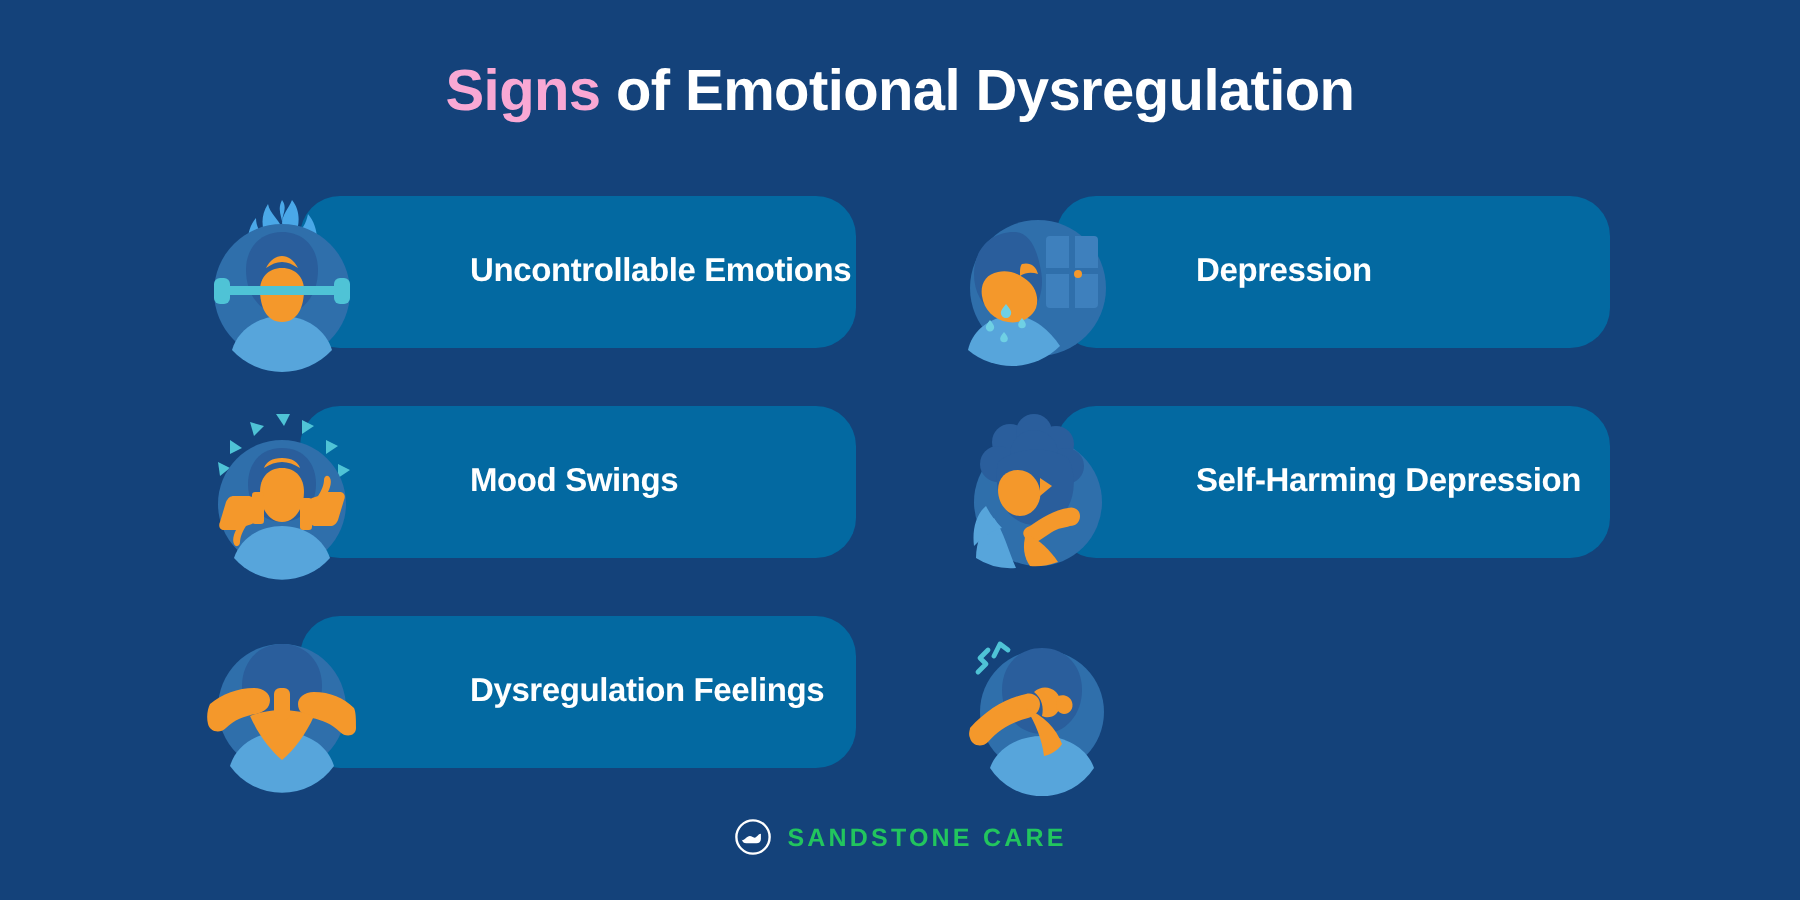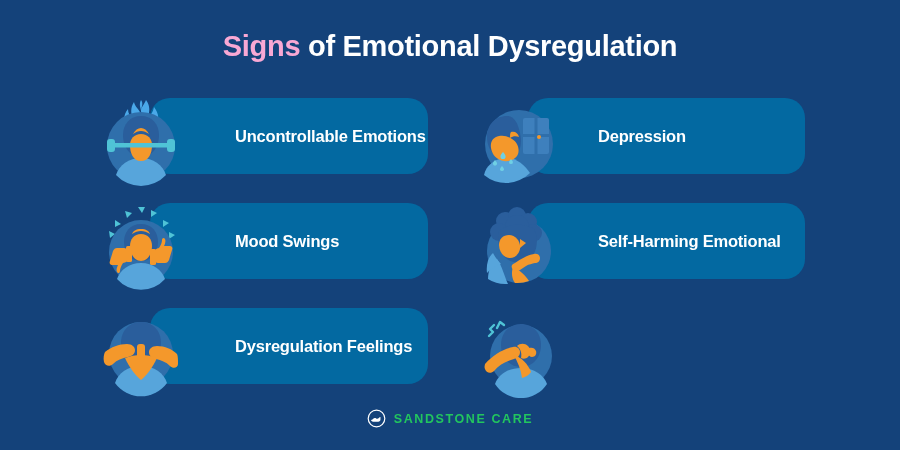--- a/index.html
+++ b/index.html
@@ -222,21 +222,21 @@
             <g fill="#f4982b">
               <path d="M28 62c-2 3-3 6-3 8 0 2-2 3-3 1-1-2 0-5 1-7h-6c-2 0-3-2-2-4l3-10c1-2 2-3 4-3h7c2 0 3 1 3 3v9c0 2-1 2-4 3z"></path>
               <rect x="31" y="45" width="6" height="16" rx="1.6"></rect>
             </g>
           </svg>
         </div>
       </div>
 
       <div class="item col-right">
         <div class="card">
-          <span class="card-label">Self-Harming Emotional</span>
+          <span class="card-label">Self-Harming Depression</span>
         </div>
         <div class="icon-badge">
           <svg viewBox="0 0 92 92">
             <circle cx="46" cy="50" r="32" fill="#2f6fab"></circle>
 
             <g fill="#2a5e9c">
               <circle cx="32" cy="20" r="9"></circle>
               <circle cx="44" cy="15" r="9"></circle>
               <circle cx="55" cy="21" r="9"></circle>
               <circle cx="60" cy="32" r="9"></circle>

